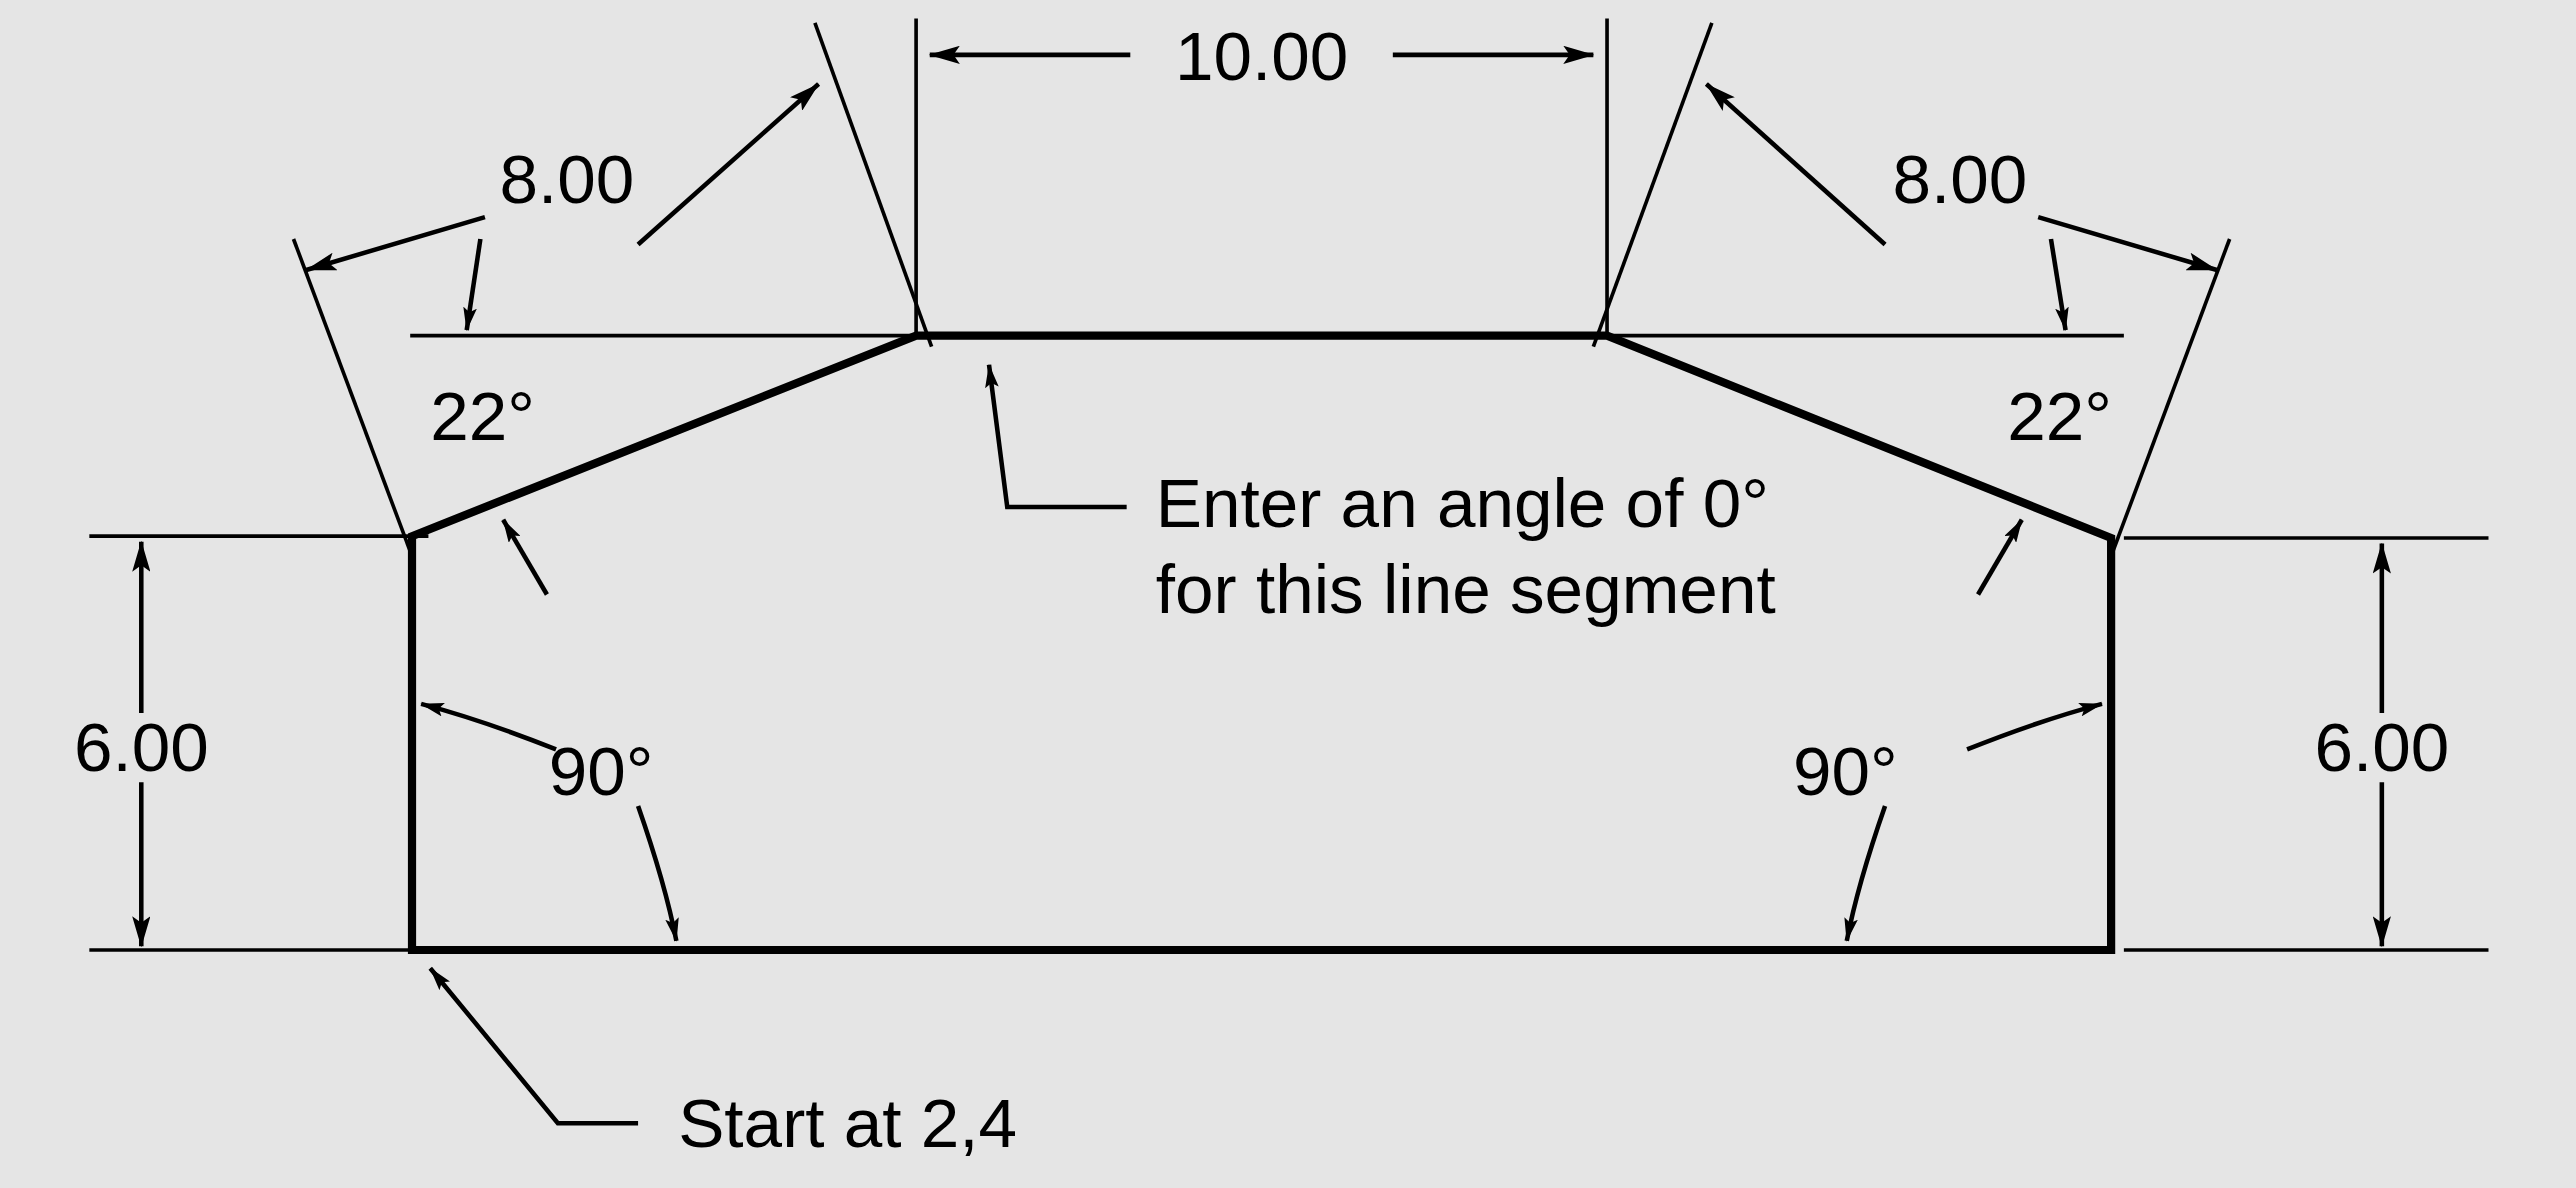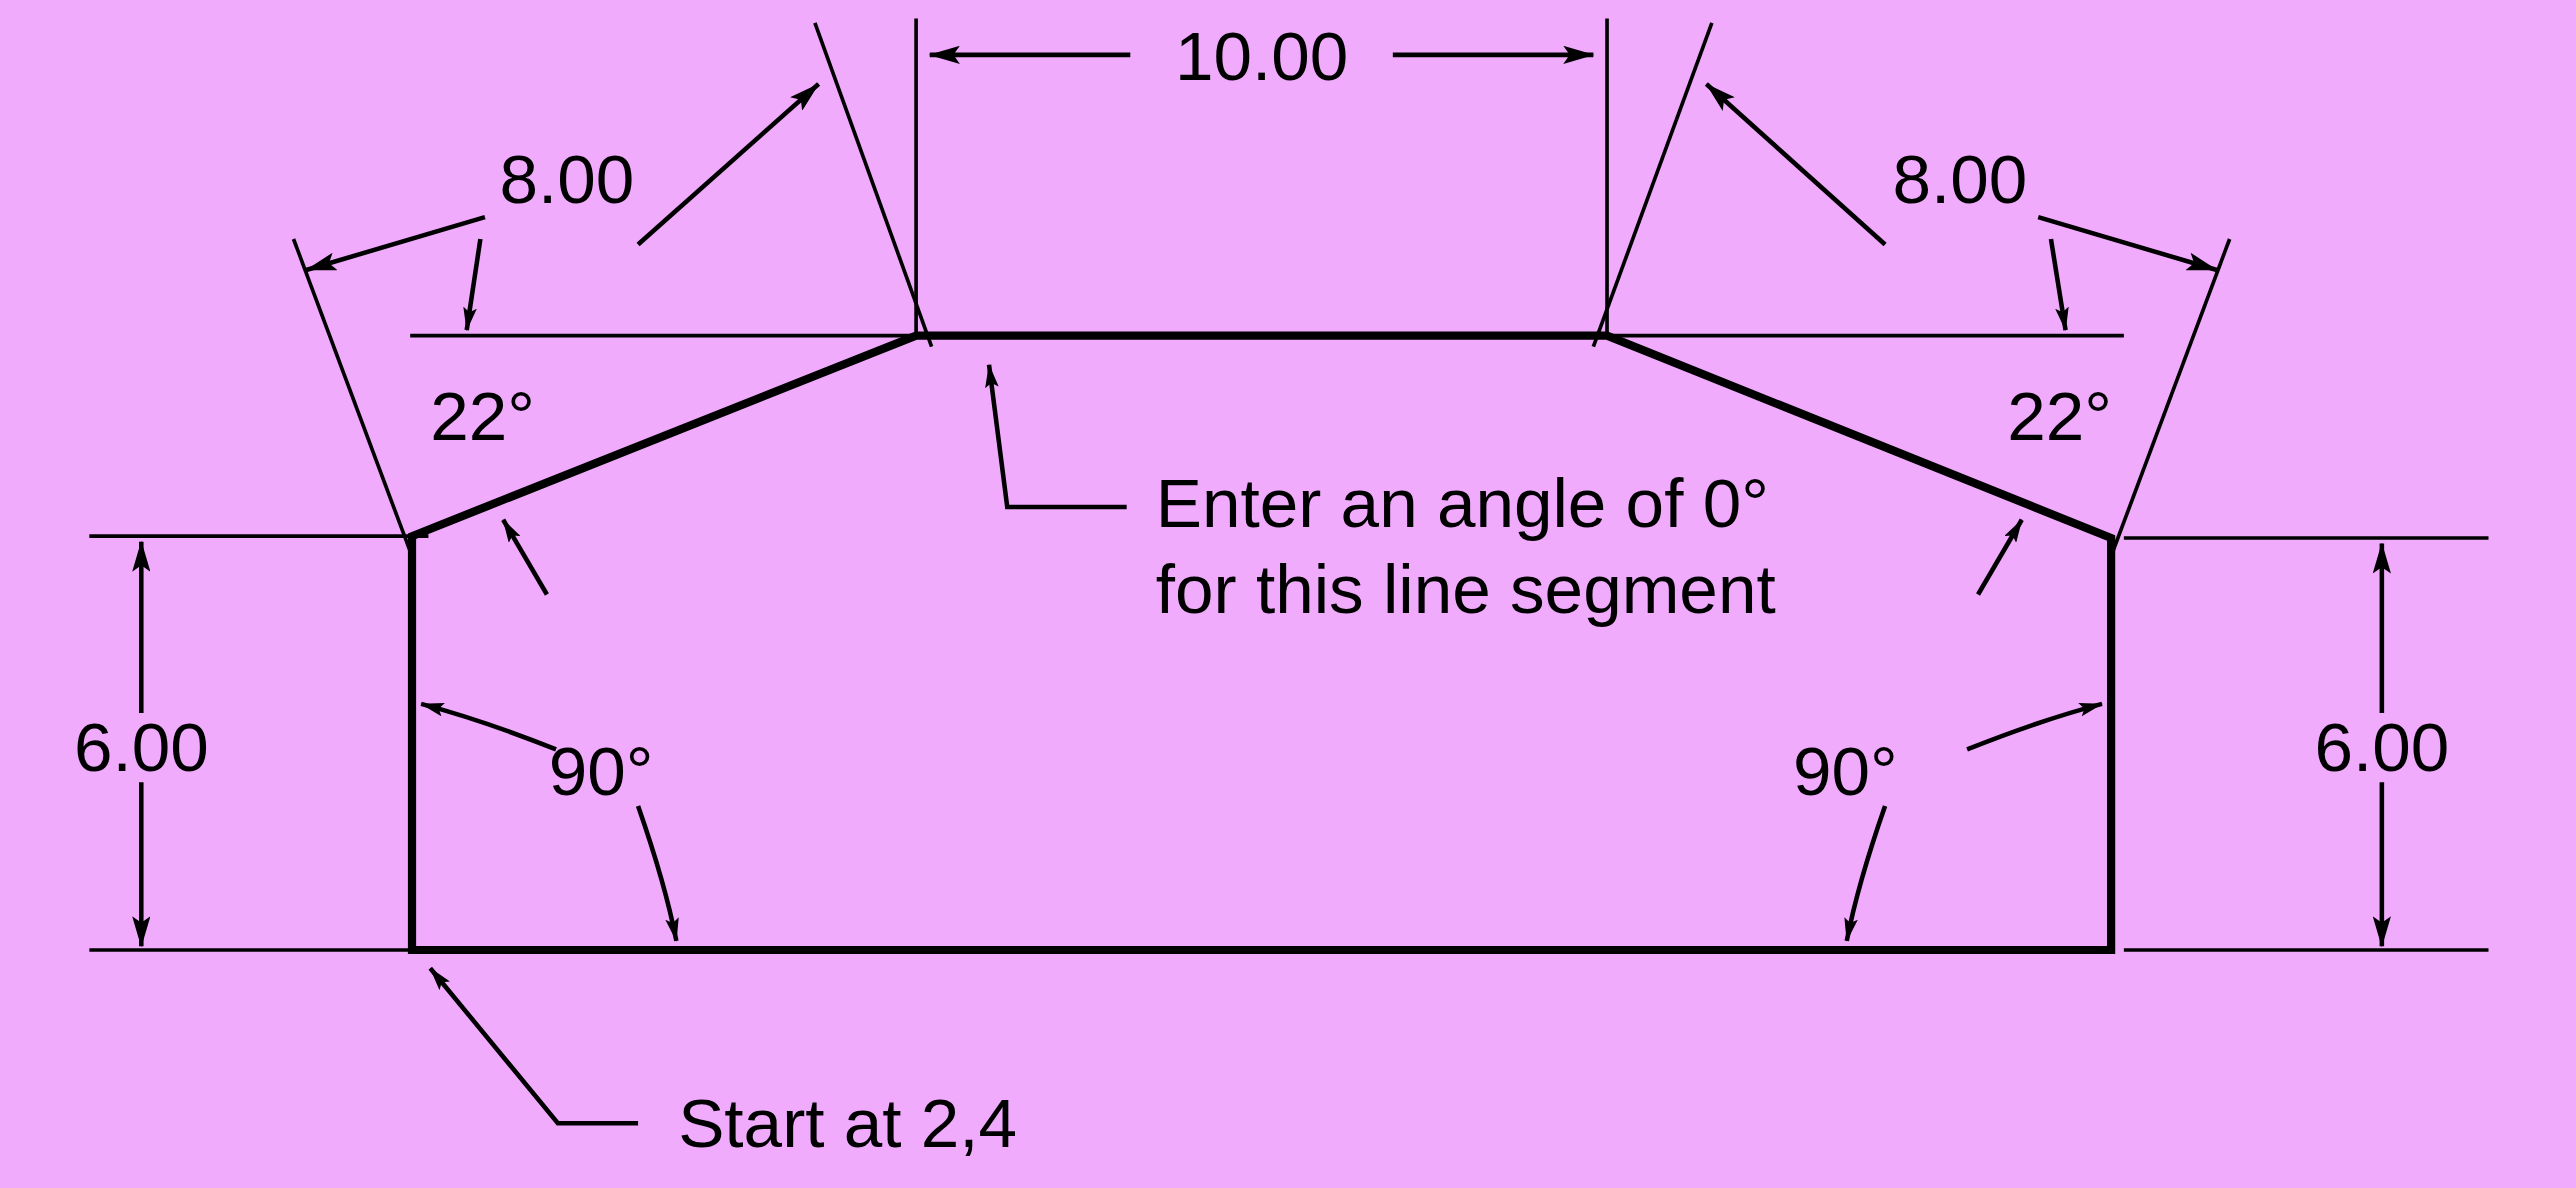--- a/index.html
+++ b/index.html
@@ -2,21 +2,21 @@
 <html style="font-size:14.6px"><head>
 <meta charset="utf-8">
 <title>Technical Drawing</title>
 <style>
   html,body{margin:0;padding:0;background:#ffffff;}
   body{
     width:2576px;height:1189px;
     font-family:"Liberation Sans", sans-serif;
     overflow:hidden;
   }
-  #stage{position:relative;width:2576px;height:1189px;background:#f0abfc;}
+  #stage{position:relative;width:2576px;height:1189px;background:#e5e5e5;}
   svg#drawing{position:absolute;left:0;top:0;width:2576px;height:1189px;display:block;}
   text{font-family:"Liberation Sans", sans-serif;fill:#000000;}
   .dimtext{font-size:76px;}
   .notetext{font-size:76px;}
 </style>
 </head>
 <body>
 
 <div id="stage">
 <svg id="drawing" viewBox="0 0 2826 1304">

